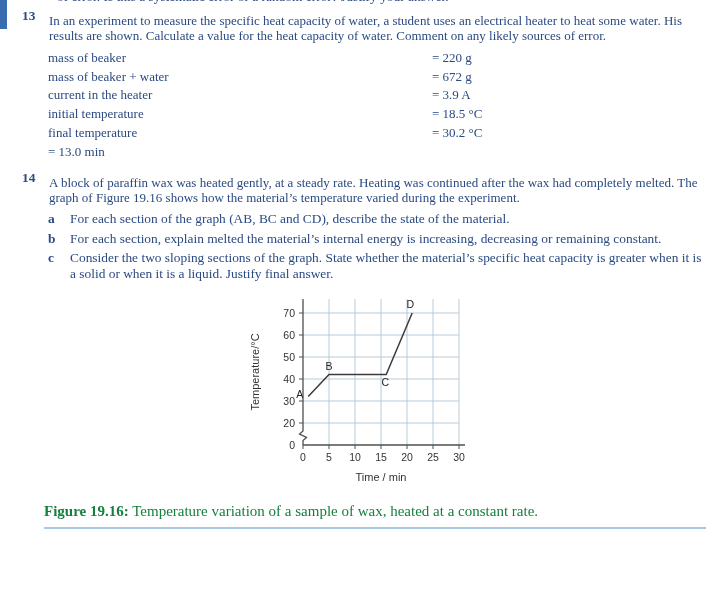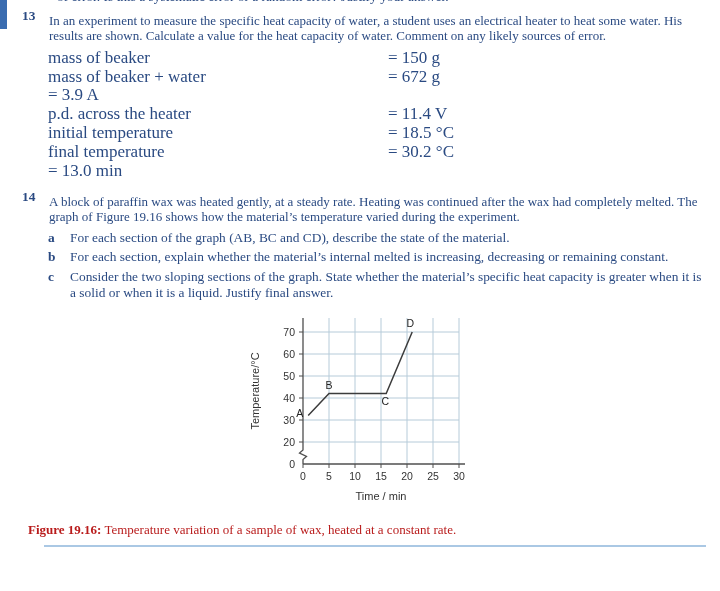--- a/index.html
+++ b/index.html
@@ -35,22 +35,23 @@
     color: var(--text-blue, #2a4a82);
   }
   .qbody { flex: 1; }
   .qtext {
     margin: 5px; font-size: 13px; line-height: 1.18;
     color: var(--text-blue, #2a4a82);
   }
 
   .data-list { margin: 5px 0 2px 4px; }
   .drow {
-    display: flex; font-size: 17px; line-height: 18.9px;
-    color: var(--text-blue, #2a4a82);
+    display: flex; font-size: 13px; line-height: 18.9px;
+    color: var(--text-blue, #2a4a82);
+    gap: 44px;
   }
   .dlabel { width: 340px; flex: none; }
 
   .parts { margin-top: 5px; }
   .part { display: flex; margin: 4px 0 0 4px; }
   .plettr {
     width: 22px; flex: none;
     font-weight: 700; font-size: 13.4px; line-height: 1.18;
     color: var(--text-blue, #2a4a82);
   }
@@ -63,22 +64,22 @@
 
   .grid-line   { stroke: var(--chart-grid, #b6cbd9); stroke-width: 1; }
   .axis-line   { stroke: var(--chart-axis, #4f4f4f); stroke-width: 1.3; fill: none; }
   .tick-mark   { stroke: var(--chart-axis, #4f4f4f); stroke-width: 1; }
   .tick-label  { font: 10.5px "Liberation Sans", sans-serif; fill: var(--chart-text, #333); }
   .axis-label  { font: 11px "Liberation Sans", sans-serif; fill: var(--chart-text, #333); }
   .series-line { stroke: var(--chart-line, #3c3c3c); stroke-width: 1.5; fill: none; }
   .point-label { font: 10.5px "Liberation Sans", sans-serif; fill: #222; }
 
   .caption {
-    margin: 12px 14px 0 28px;
-    font-size: 13px; color: #b91c1c;
+    margin: 12px 14px 0 44px;
+    font-size: 15px; color: #15803d;
   }
   .cap-bold { font-weight: 700; }
   .bottom-rule {
     margin: 7px 14px 0 44px; height: 0;
     border-top: 2px solid var(--rule-blue, #aac8e4);
   }
 </style>
 </head>
 <body>
 
@@ -90,32 +91,29 @@
 
 <div class="content">
 
   <div class="question">
     <div class="qnum">13</div>
     <div class="qbody">
       <p class="qtext">In an experiment to measure the specific heat capacity of water, a student uses an electrical heater to heat some water. His results are shown. Calculate a value for the heat capacity of water. Comment on any likely sources of error.</p>
       <div class="data-list">
         <div class="drow">
           <span class="dlabel">mass of beaker</span>
-          <span class="dvalue">= 150 g</span>
+          <span class="dvalue">= 220 g</span>
         </div>
         <div class="drow">
           <span class="dlabel">mass of beaker + water</span>
           <span class="dvalue">= 672 g</span>
         </div>
         <div class="drow">
+          <span class="dlabel">current in the heater</span>
           <span class="dvalue">= 3.9 A</span>
-        </div>
-        <div class="drow">
-          <span class="dlabel">p.d. across the heater</span>
-          <span class="dvalue">= 11.4 V</span>
         </div>
         <div class="drow">
           <span class="dlabel">initial temperature</span>
           <span class="dvalue">= 18.5 °C</span>
         </div>
         <div class="drow">
           <span class="dlabel">final temperature</span>
           <span class="dvalue">= 30.2 °C</span>
         </div>
         <div class="drow">
@@ -129,21 +127,21 @@
     <div class="qnum">14</div>
     <div class="qbody">
       <p class="qtext">A block of paraffin wax was heated gently, at a steady rate. Heating was continued after the wax had completely melted. The graph of Figure 19.16 shows how the material’s temperature varied during the experiment.</p>
       <div class="parts">
         <div class="part">
           <span class="plettr">a</span>
           <span class="ptext">For each section of the graph (AB, BC and CD), describe the state of the material.</span>
         </div>
         <div class="part">
           <span class="plettr">b</span>
-          <span class="ptext">For each section, explain whether the material’s internal melted is increasing, decreasing or remaining constant.</span>
+          <span class="ptext">For each section, explain melted the material’s internal energy is increasing, decreasing or remaining constant.</span>
         </div>
         <div class="part">
           <span class="plettr">c</span>
           <span class="ptext">Consider the two sloping sections of the graph. State whether the material’s specific heat capacity is greater when it is a solid or when it is a liquid. Justify final answer.</span>
         </div>
       </div>
     </div>
   </div>
 
   <div class="chart-wrap">

